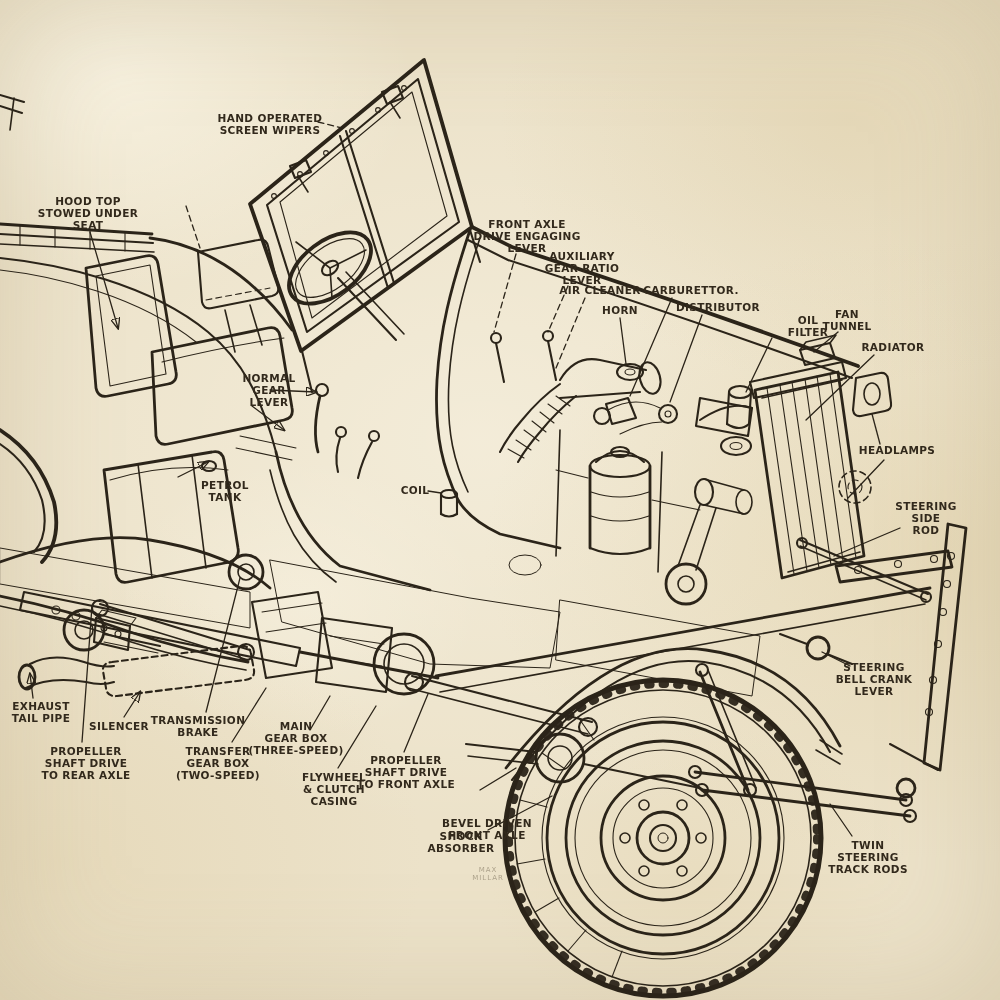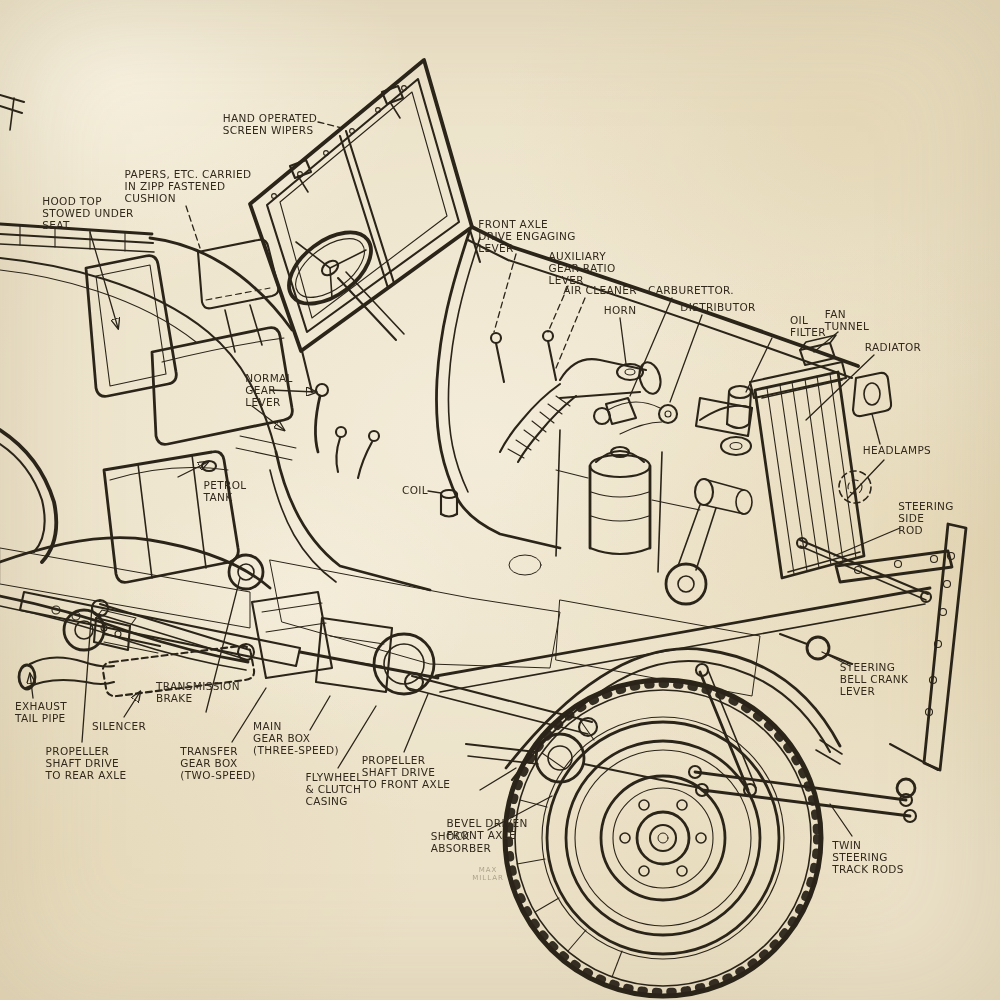--- a/index.html
+++ b/index.html
@@ -23,23 +23,23 @@
   #art *{stroke:#2b2419;fill:none;stroke-linecap:round;stroke-linejoin:round;}
   .w1{stroke-width:1.1}.w15{stroke-width:1.6}.w2{stroke-width:2.1}
   .w3{stroke-width:2.8}.w4{stroke-width:3.8}.w5{stroke-width:5}
   .dark{fill:#211b12;stroke:none}
   .paper{fill:#f2ead6}
   .dash{stroke-dasharray:6 4}
   .leader{stroke:#3a3023;stroke-width:1.3;fill:none}
   .tread{stroke-dasharray:2.5 12;stroke-width:8;opacity:.95}
   .plabel{
     position:absolute;transform:translateX(-50%);
-    white-space:pre-line;text-align:left;
+    white-space:pre-line;text-align:center;
     font-size:10.5px;line-height:1.16;letter-spacing:.35px;
-    color:#32291c;font-weight:400;
+    color:#32291c;font-weight:700;
   }
   #signature{
     position:absolute;left:488px;top:866px;opacity:.5;
     font-size:7px;line-height:1.2;color:#6b5f4a;letter-spacing:1px;
     text-align:center;transform:translateX(-50%);
   }
 </style>
 </head>
 <body>
 
@@ -381,23 +381,20 @@
         <line x1="404" y1="752" x2="428" y2="694" class="leader"></line>
         <line x1="480" y1="790" x2="516" y2="768" class="leader"></line>
         <line x1="488" y1="830" x2="552" y2="796" class="leader"></line>
         <line x1="852" y1="836" x2="830" y2="804" class="leader"></line>
       </g>
 </svg>
 
 <div id="labels-layer">
       <div class="plabel" style="left: 270px; top: 112px;">HAND OPERATED
 SCREEN WIPERS</div>
-      <div class="plabel" style="left: 188px; top: 168px;">PAPERS, ETC. CARRIED
-IN ZIPP FASTENED
-CUSHION</div>
       <div class="plabel" style="left: 88px; top: 195px;">HOOD TOP
 STOWED UNDER
 SEAT</div>
       <div class="plabel" style="left: 527px; top: 218px;">FRONT AXLE
 DRIVE ENGAGING
 LEVER</div>
       <div class="plabel" style="left: 582px; top: 250px;">AUXILIARY
 GEAR RATIO
 LEVER</div>
       <div class="plabel" style="left: 600px; top: 284px;">AIR CLEANER</div>
@@ -418,21 +415,21 @@
       <div class="plabel" style="left: 415px; top: 484px;">COIL</div>
       <div class="plabel" style="left: 926px; top: 500px;">STEERING
 SIDE
 ROD</div>
       <div class="plabel" style="left: 874px; top: 661px;">STEERING
 BELL CRANK
 LEVER</div>
       <div class="plabel" style="left: 41px; top: 700px;">EXHAUST
 TAIL PIPE</div>
       <div class="plabel" style="left: 119px; top: 720px;">SILENCER</div>
-      <div class="plabel" style="left: 198px; top: 680px;">TRANSMISSION
+      <div class="plabel" style="left: 198px; top: 714px;">TRANSMISSION
 BRAKE</div>
       <div class="plabel" style="left: 86px; top: 745px;">PROPELLER
 SHAFT DRIVE
 TO REAR AXLE</div>
       <div class="plabel" style="left: 218px; top: 745px;">TRANSFER
 GEAR BOX
 (TWO-SPEED)</div>
       <div class="plabel" style="left: 296px; top: 720px;">MAIN
 GEAR BOX
 (THREE-SPEED)</div>

